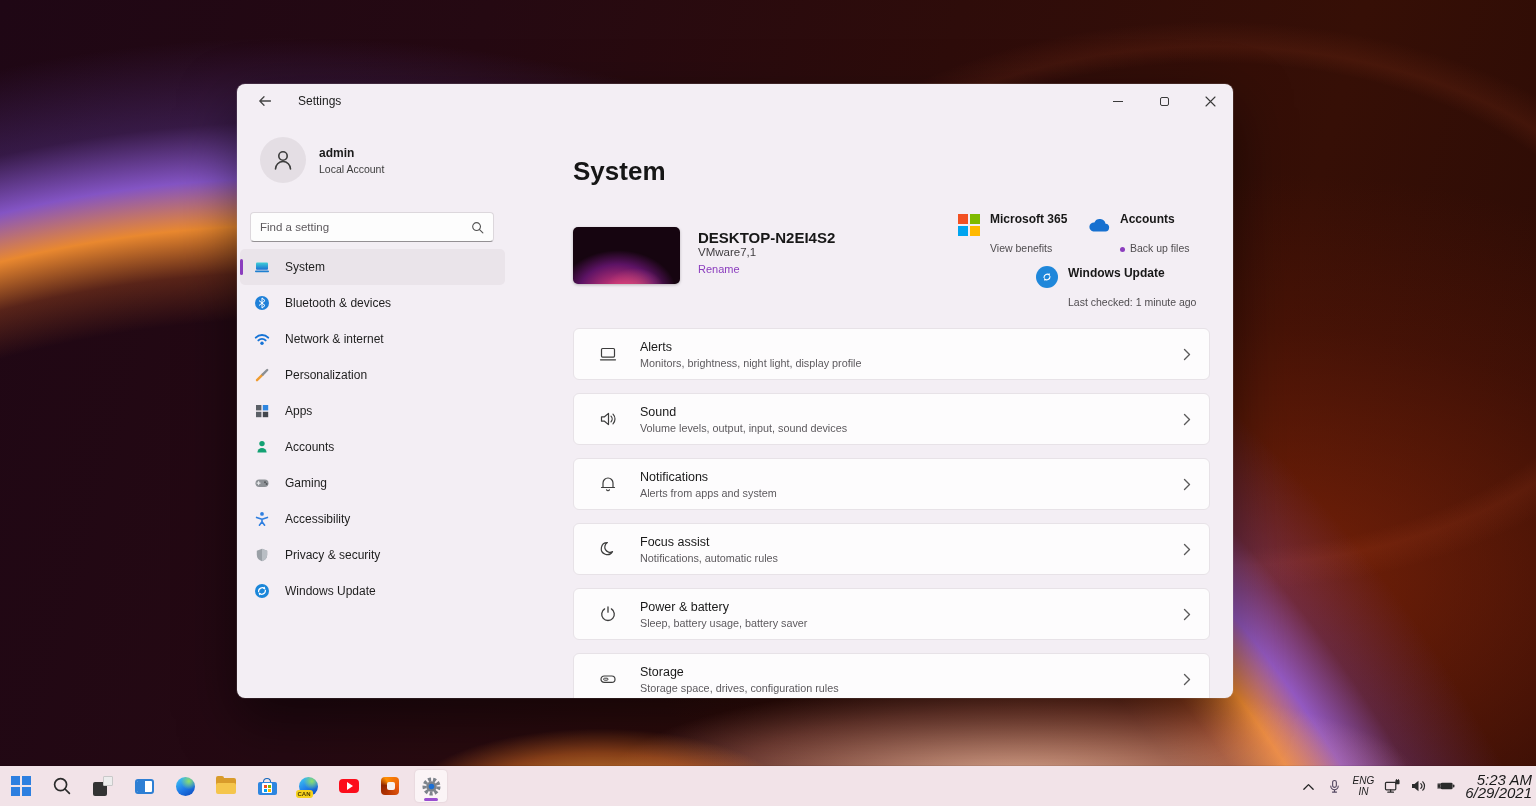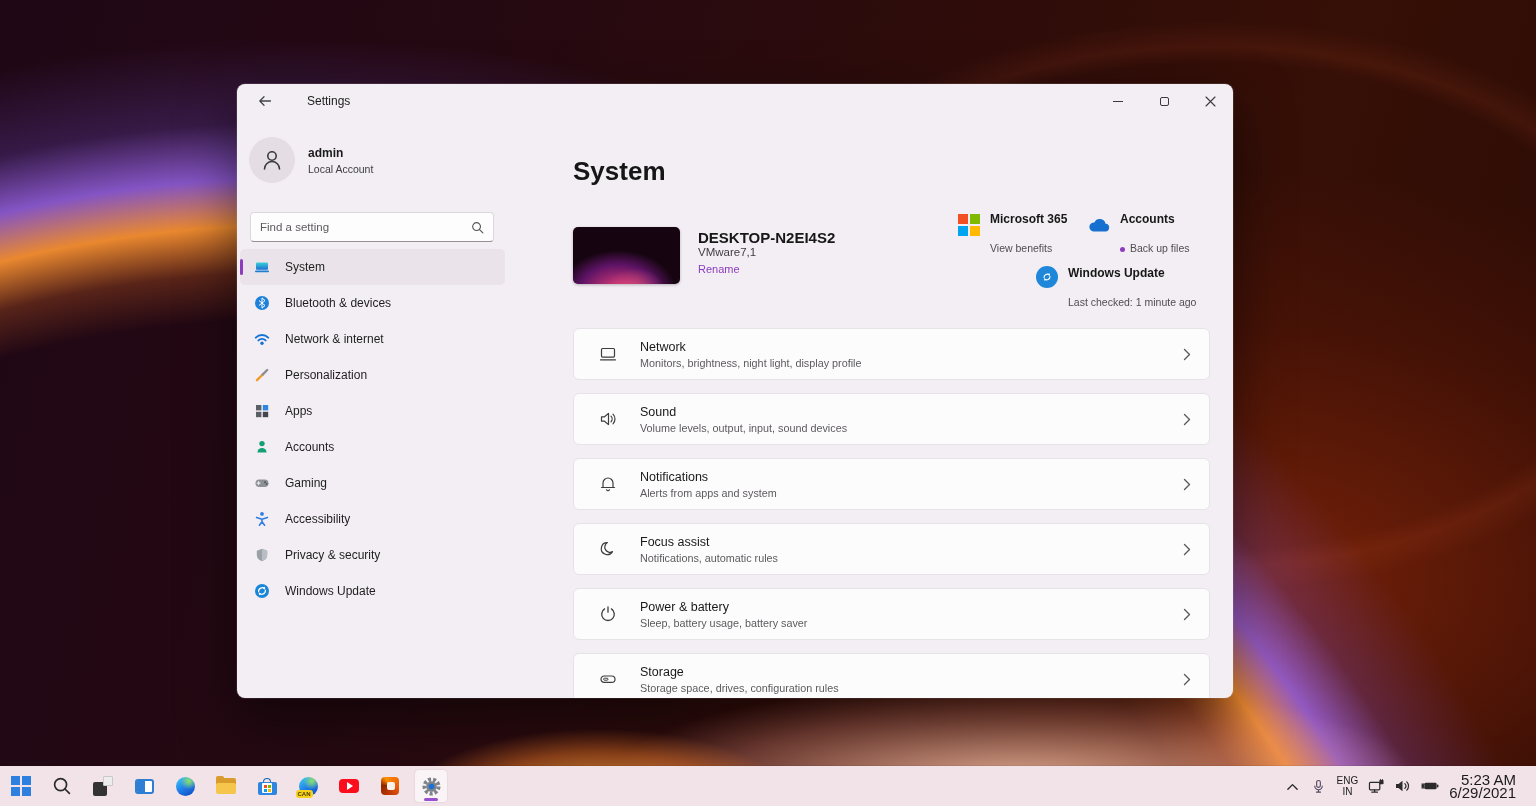--- a/index.html
+++ b/index.html
@@ -16,31 +16,31 @@
   .wp-peach { background:radial-gradient(34% 16% at 66% 97%, rgba(246,195,168,.85), rgba(230,150,130,.35) 55%, transparent 78%); }
   .wp-ember { background:radial-gradient(16% 12% at 39% 100%, rgba(255,180,70,.95), rgba(255,130,40,.45) 55%, transparent 80%); }
 
   
   .window { position:absolute; left:237px; top:84px; width:996px; height:614px;
     background:#f3eef4; border-radius:8px; overflow:hidden;
     box-shadow:0 22px 55px rgba(0,0,0,.5), 0 0 0 1px rgba(255,255,255,.12);
     display:flex; flex-direction:column; }
   .titlebar { height:34px; flex:0 0 34px; display:flex; align-items:center; padding-left:15px; }
   .back-btn { width:26px; height:24px; display:flex; align-items:center; justify-content:center; border-radius:4px; cursor:pointer; }
-  .win-title { margin-left:29px; font-size:12px; color:#1c1c1c; }
+  .win-title { margin-left:20px; font-size:12px; color:#1c1c1c; }
   .captions { margin-left:auto; display:flex; height:34px; }
   .cap-btn { width:46px; height:34px; display:flex; align-items:center; justify-content:center; cursor:pointer; }
   .min-glyph { width:10px; height:1px; background:#3a3a3a; }
   .max-glyph { width:9px; height:9px; border:1px solid #3a3a3a; border-radius:2px; }
 
   .win-body { flex:1; display:flex; min-height:0; position:relative; }
 
   
   .sidebar { width:333px; flex:0 0 333px; position:relative; }
-  .account { position:absolute; left:12px; top:19px; display:flex; align-items:center; }
+  .account { position:absolute; left:23px; top:19px; display:flex; align-items:center; }
   .avatar { width:46px; height:46px; border-radius:50%; background:#e4dee4; display:flex; align-items:center; justify-content:center; }
   .account-text { margin-left:13px; }
   .account-name { font-size:12px; font-weight:bold; }
   .account-type { font-size:10.5px; color:#3c3c3c; margin-top:3px;text-align:right; }
 
   .searchbox { position:absolute; left:13px; top:94px; width:244px; height:30px;
     background:#fdfdfd; border:1px solid #dcd7dc; border-bottom-color:#949094; border-radius:4px;
     display:flex; align-items:center; padding:0 9px; }
   .searchbox input { flex:1; border:none; outline:none; background:transparent; font-size:11.5px;
     font-family:"Liberation Sans", sans-serif; color:#1b1b1b; }
@@ -123,21 +123,21 @@
   .store-body { position:absolute; bottom:0; left:0; width:19px; height:13px; background:#2e86e0; border-radius:2px; display:flex; align-items:center; justify-content:center; }
   .store-grid { display:grid; grid-template-columns:3px 3px; grid-template-rows:3px 3px; gap:1px; background:#fff; padding:1.5px; border-radius:1px; }
   .canary-badge { position:absolute; bottom:-2px; left:-3px; background:#f6d21d; color:#4a3c00; font-size:6px; font-weight:bold;
     padding:1px 2px; border-radius:3px; line-height:1; }
   .yt-ico { width:20px; height:14px; background:#fc0d1b; border-radius:4px; display:flex; align-items:center; justify-content:center; }
   .yt-tri { width:0; height:0; border-left:6px solid #fff; border-top:4px solid transparent; border-bottom:4px solid transparent; margin-left:1px; }
   .office-ico { position:relative; width:18px; height:18px; border-radius:4px;
     background:conic-gradient(from -30deg,#ff8f00,#e8590c 35%,#b33301 65%,#8f2600 85%,#ff8f00); }
   .office-ico::after { content:""; position:absolute; top:5px; left:6px; width:8px; height:8px; border-radius:2px; background:#f7f1ee; }
 
-  .tray { margin-left:auto; display:flex; align-items:center; gap:10px; padding-right:20px; }
+  .tray { margin-left:auto; display:flex; align-items:center; gap:10px; padding-right:4px;font-style:italic; }
   .tray-btn { display:flex; align-items:center; justify-content:center; cursor:pointer; min-width:16px; }
   .lang-block { font-size:10px; line-height:11px; text-align:center; color:#1b1b1b; cursor:pointer; }
   .clock-block { font-size:15px; line-height:13px; text-align:right; color:#1b1b1b; cursor:pointer; }
 </style>
 </head>
 <body>
 
 <div class="desktop">
   <div class="wp wp-base"></div>
   <div class="wp wp-redglow"></div>
@@ -354,21 +354,21 @@
         </div>
 
         <div class="cards">
 
           <div class="card">
             <svg class="card-ico" viewBox="0 0 20 20">
               <rect x="3.5" y="4.5" width="13" height="8.6" rx="1" fill="none" stroke="currentColor" stroke-width="1.2"></rect>
               <path d="M2.5 15.8 H17.5" stroke="currentColor" stroke-width="1.2" stroke-linecap="round"></path>
             </svg>
             <div class="card-text">
-              <div class="card-title">Network</div>
+              <div class="card-title">Alerts</div>
               <div class="card-sub">Monitors, brightness, night light, display profile</div>
             </div>
             <span class="card-chevron">
               <svg width="8" height="13" viewBox="0 0 8 13">
                   <path d="M1.5 1.5 L6.5 6.5 L1.5 11.5" fill="none" stroke="#5a5a5a" stroke-width="1.4" stroke-linecap="round" stroke-linejoin="round"></path>
                 </svg>
             </span>
           </div>
 
           <div class="card">

